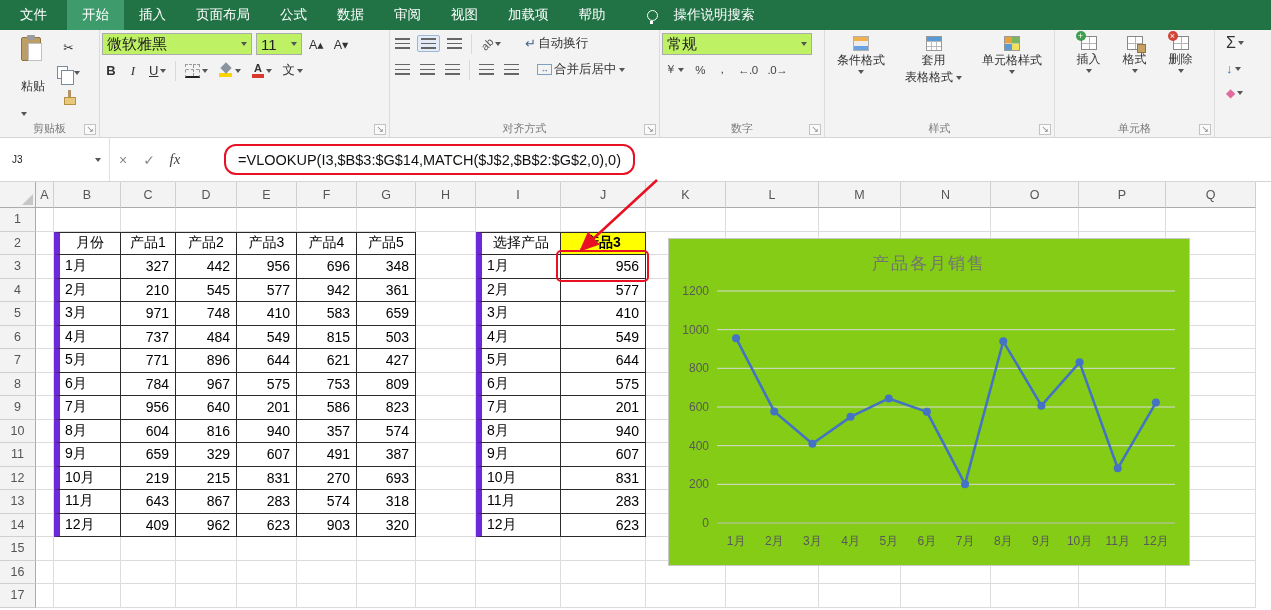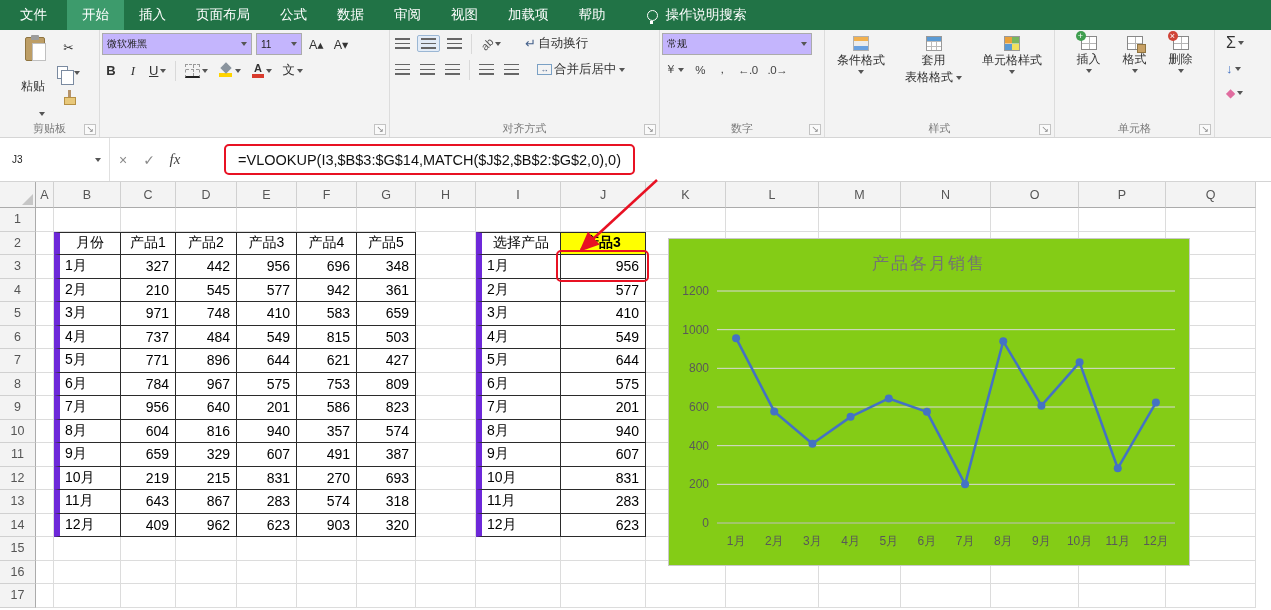--- a/index.html
+++ b/index.html
@@ -7,44 +7,44 @@
     font-family:"Liberation Sans","DejaVu Sans",sans-serif;}
   .app{position:relative;width:1271px;height:610px;background:#fff}
 
   
   .tabbar{position:absolute;top:0;left:0;width:100%;height:30px;background:var(--accent-green,#217346);
     display:flex;align-items:stretch;color:#fff}
   .tabs{display:flex;align-items:stretch}
   .tab{padding:0 15px;display:flex;align-items:center;font-size:13.5px;white-space:nowrap;cursor:default}
   .tab.active{background:var(--accent-green-light,#3d9b6c)}
   .tab.file{padding:0 20px}
-  .searchbox{margin-left:16px;display:flex;align-items:center;gap:8px;font-size:13.5px;padding:0 10px}
+  .searchbox{margin-left:16px;display:flex;align-items:center;gap:16px;font-size:13.5px;padding:0 10px}
   .bulb{width:11px;height:11px;border:1.5px solid #fff;border-radius:50%;position:relative;flex:none}
   .bulb::after{content:"";position:absolute;left:2.5px;bottom:-4px;width:3px;height:3px;background:#fff}
 
   
   .ribbon{position:absolute;top:30px;left:0;width:100%;height:108px;background:#f3f3f3;
     border-bottom:1px solid #d5d5d5;display:flex}
   .rgroup{position:relative;flex:none;border-right:1px solid #dcdcdc;padding:3px 2px 17px 2px;
     display:flex;justify-content:center}
   .rg-label{position:absolute;bottom:1px;left:0;right:0;text-align:center;font-size:11px;color:#7a7a7a}
   .launcher{position:absolute;right:3px;bottom:2px;font-size:9px;line-height:9px;color:#8a8a8a;
     border:1px solid #c3c3c3;padding:0 1px;background:#fafafa;cursor:default}
   .rg-content{display:flex;gap:4px;width:100%;justify-content:center}
   .rg-content.col{flex-direction:column;justify-content:flex-start;gap:5px}
   .row{display:flex;align-items:center;gap:4px}
-  .bigbtn{display:flex;flex-direction:column;align-items:flex-end;gap:17px;padding:4px 5px;font-size:12px;
+  .bigbtn{display:flex;flex-direction:column;align-items:flex-start;gap:17px;padding:4px 5px;font-size:12px;
     color:#333;background:none;border:none;font-family:inherit;cursor:default}
   .sbtn{display:inline-flex;align-items:center;justify-content:center;gap:2px;background:none;border:none;
     padding:2px 3px;font-size:12.5px;color:#333;font-family:inherit;cursor:default;min-width:18px}
   .sbtn.sel{background:#e3ecf7;border:1px solid #9bb7d4;border-radius:2px}
   .chev{display:inline-block;width:0;height:0;border-left:3.5px solid transparent;
     border-right:3.5px solid transparent;border-top:4px solid #555;flex:none}
-  .combo{display:flex;align-items:center;background:#c4b5fd;border:1px solid #ababab;height:22px;
-    font-size:10px;padding:0 4px;color:#222}
+  .combo{display:flex;align-items:center;background:#bef264;border:1px solid #ababab;height:22px;
+    font-size:15px;padding:0 4px;color:#222}
   .combo .chev{margin-left:auto}
   .vsep{width:1px;height:20px;background:#d9d9d9;margin:0 2px}
 
   
   .icon-paste{position:relative;width:20px;height:26px;background:#bd9e66;border:1px solid #8f7440;border-radius:2px}
   .icon-paste::before{content:"";position:absolute;top:-3px;left:5px;width:8px;height:5px;background:#9c9c9c;border-radius:1px}
   .icon-paste::after{content:"";position:absolute;top:5px;left:6px;width:12px;height:16px;background:#fff;border:1px solid #c0c0c0}
   .icon-copy{position:relative;width:11px;height:13px;border:1px solid #7a8aa0;background:#fff;margin-right:4px}
   .icon-copy::after{content:"";position:absolute;left:3px;top:3px;width:11px;height:13px;border:1px solid #7a8aa0;background:#fff}
   .icon-brush{position:relative;width:14px;height:15px}
@@ -94,21 +94,21 @@
 
   
   .formulabar{position:absolute;top:138px;left:0;width:100%;height:44px;background:#fff;
     border-bottom:1px solid #d4d4d4;display:flex;align-items:center}
   .namebox{width:110px;height:100%;display:flex;align-items:center;padding:0 8px 0 12px;font-size:10px;
     color:#222;border-right:1px solid #e0e0e0}
   .namebox .chev{margin-left:auto}
   .fbtn{background:none;border:none;font-family:inherit;font-size:14px;color:#8a8a8a;width:26px;cursor:default}
   .fx{font-style:italic;font-family:"Liberation Serif",serif;color:#444;font-size:15px}
   .formula-annotation{margin-left:36px;display:flex;align-items:center;height:31px;padding:0 12px;
-    border:2px solid var(--annotation-red,#e81123);border-radius:5px}
+    border:2px solid var(--annotation-red,#e81123);border-radius:12px}
   .formula-text{font-size:14.5px;color:#111;white-space:nowrap}
 
   
   .sheet{position:absolute;top:182px;left:0;width:1271px;height:428px;background:#fff;overflow:hidden}
   .grid{display:grid;position:absolute;top:0;left:0}
   .corner{background:#f3f3f3;border-right:1px solid #ababab;border-bottom:1px solid #ababab;position:relative}
   .corner::after{content:"";position:absolute;right:2px;bottom:2px;border-left:11px solid transparent;border-bottom:11px solid #c6c6c6}
   .colhdr{background:#f3f3f3;border-right:1px solid #d0d0d0;border-bottom:1px solid #ababab;color:#555;
     font-size:12.5px;display:flex;align-items:center;justify-content:center}
   .rowhdr{background:#f3f3f3;border-right:1px solid #ababab;border-bottom:1px solid #d0d0d0;color:#555;

